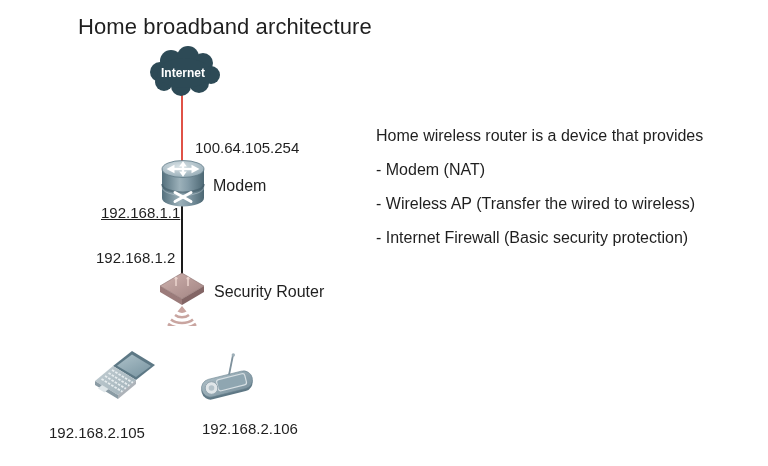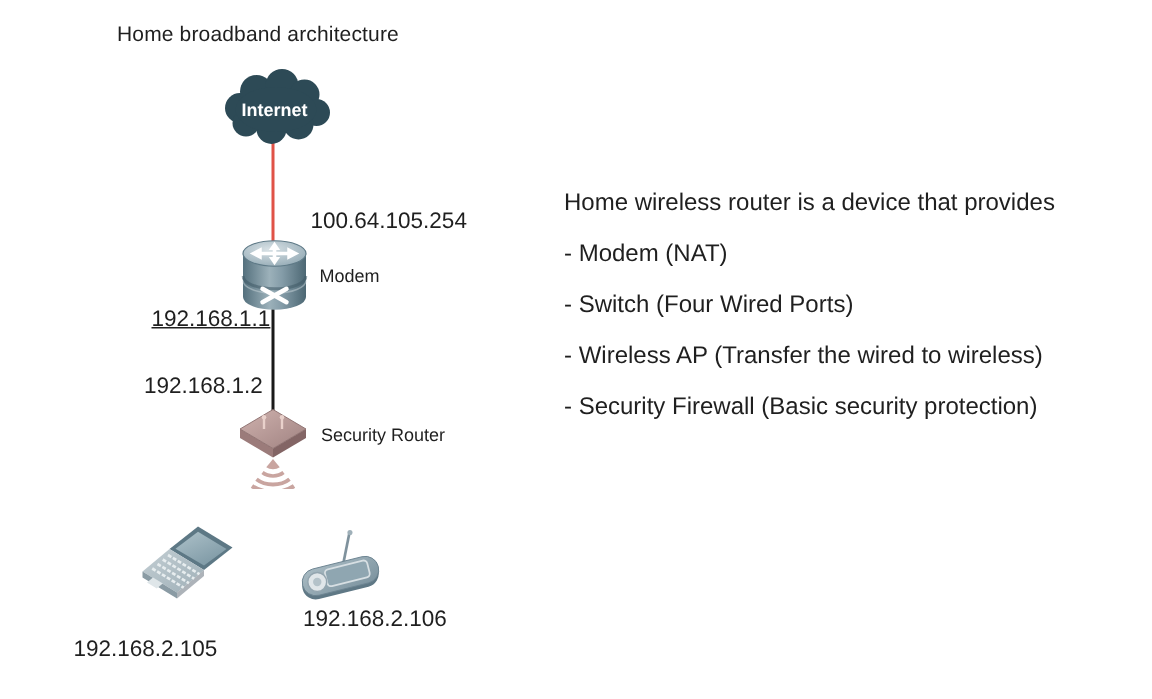--- a/index.html
+++ b/index.html
@@ -4,24 +4,24 @@
 <style>
   html,body{margin:0;padding:0;}
   body{
     width:768px;height:466px;position:relative;overflow:hidden;
     background:#ffffff;
     font-family:"Liberation Sans", sans-serif;
     color:var(--text, #1f1f1f);
   }
   .abs{position:absolute;}
   .title{
-    left:78px;top:14px;font-size:14px;font-weight:500;letter-spacing:.1px;
+    left:78px;top:14px;font-size:22px;font-weight:500;letter-spacing:.1px;
   }
   .ip-label{font-size:15px;white-space:nowrap;}
-  .node-label{font-size:12px;white-space:nowrap;}
+  .node-label{font-size:16px;white-space:nowrap;}
   .link{position:absolute;width:2px;}
   .link.wan{background:var(--wan-link, #e05247);}
   .link.lan{background:var(--lan-link, #1a1a1a);width:1.6px;}
   .description{
     left:376px;top:119px;width:385px;
   }
   .description .line{
     font-size:16px;line-height:34px;white-space:nowrap;
   }
   svg{display:block;}
@@ -42,21 +42,21 @@
     <circle cx="60" cy="17" r="10"></circle>
     <circle cx="68" cy="29" r="9"></circle>
     <circle cx="56" cy="37" r="10"></circle>
     <circle cx="38" cy="40" r="10"></circle>
     <circle cx="21" cy="36" r="9"></circle>
     <ellipse cx="41" cy="27" rx="27" ry="15"></ellipse>
   </g>
   <text x="40" y="31" text-anchor="middle" font-size="12" font-weight="600" fill="#ffffff">Internet</text>
 </svg>
 
-<div class="abs ip-label" style="left:207px;top:139px;">100.64.105.254</div>
+<div class="abs ip-label" style="left:195px;top:139px;">100.64.105.254</div>
 
 <svg class="abs" style="left:161px;top:159px;" width="44" height="48" viewBox="0 0 44 48">
   <defs>
     <linearGradient id="mBody" x1="0" y1="0" x2="1" y2="0">
       <stop offset="0" stop-color="#54707d"></stop>
       <stop offset="0.42" stop-color="#9cb1ba"></stop>
       <stop offset="0.62" stop-color="#849ca8"></stop>
       <stop offset="1" stop-color="#4c6773"></stop>
     </linearGradient>
     <radialGradient id="mTop" cx="0.42" cy="0.35" r="0.85">
@@ -150,21 +150,20 @@
     <circle cx="37.3" cy="3" r="1.7" fill="#9fb0b9"></circle>
   </g>
   <rect x="5" y="25.5" width="52" height="18" rx="9" transform="rotate(-14 31 34.5)" fill="#5f7885"></rect>
   <rect x="5" y="23" width="52" height="18" rx="9" transform="rotate(-14 31 32)" fill="url(#pdaTop)" stroke="#6c8491" stroke-width="0.6"></rect>
   <rect x="21" y="24.5" width="29" height="11.5" rx="2.5" transform="rotate(-14 35.5 30)" fill="#8fa6b1" stroke="#d7dfe3" stroke-width="1.2"></rect>
   <circle cx="15.5" cy="36" r="6.3" fill="#e0e6e9" stroke="#93a5af" stroke-width="1"></circle>
   <circle cx="15.5" cy="36" r="2.8" fill="#b4c2c9"></circle>
 </svg>
 
 <div class="abs ip-label" style="left:49px;top:424px;">192.168.2.105</div>
-<div class="abs ip-label" style="left:202px;top:404px;">192.168.2.106</div>
+<div class="abs ip-label" style="left:202px;top:420px;">192.168.2.106</div>
 
 <div class="abs description">
   <div class="line">Home wireless router is a device that provides</div>
   <div class="line">- Modem (NAT)</div>
-  <div class="line">- Switch (Four Wired Ports)</div>
   <div class="line">- Wireless AP (Transfer the wired to wireless)</div>
-  <div class="line">- Security Firewall (Basic security protection)</div>
+  <div class="line">- Internet Firewall (Basic security protection)</div>
 </div>
 
 </body></html>

